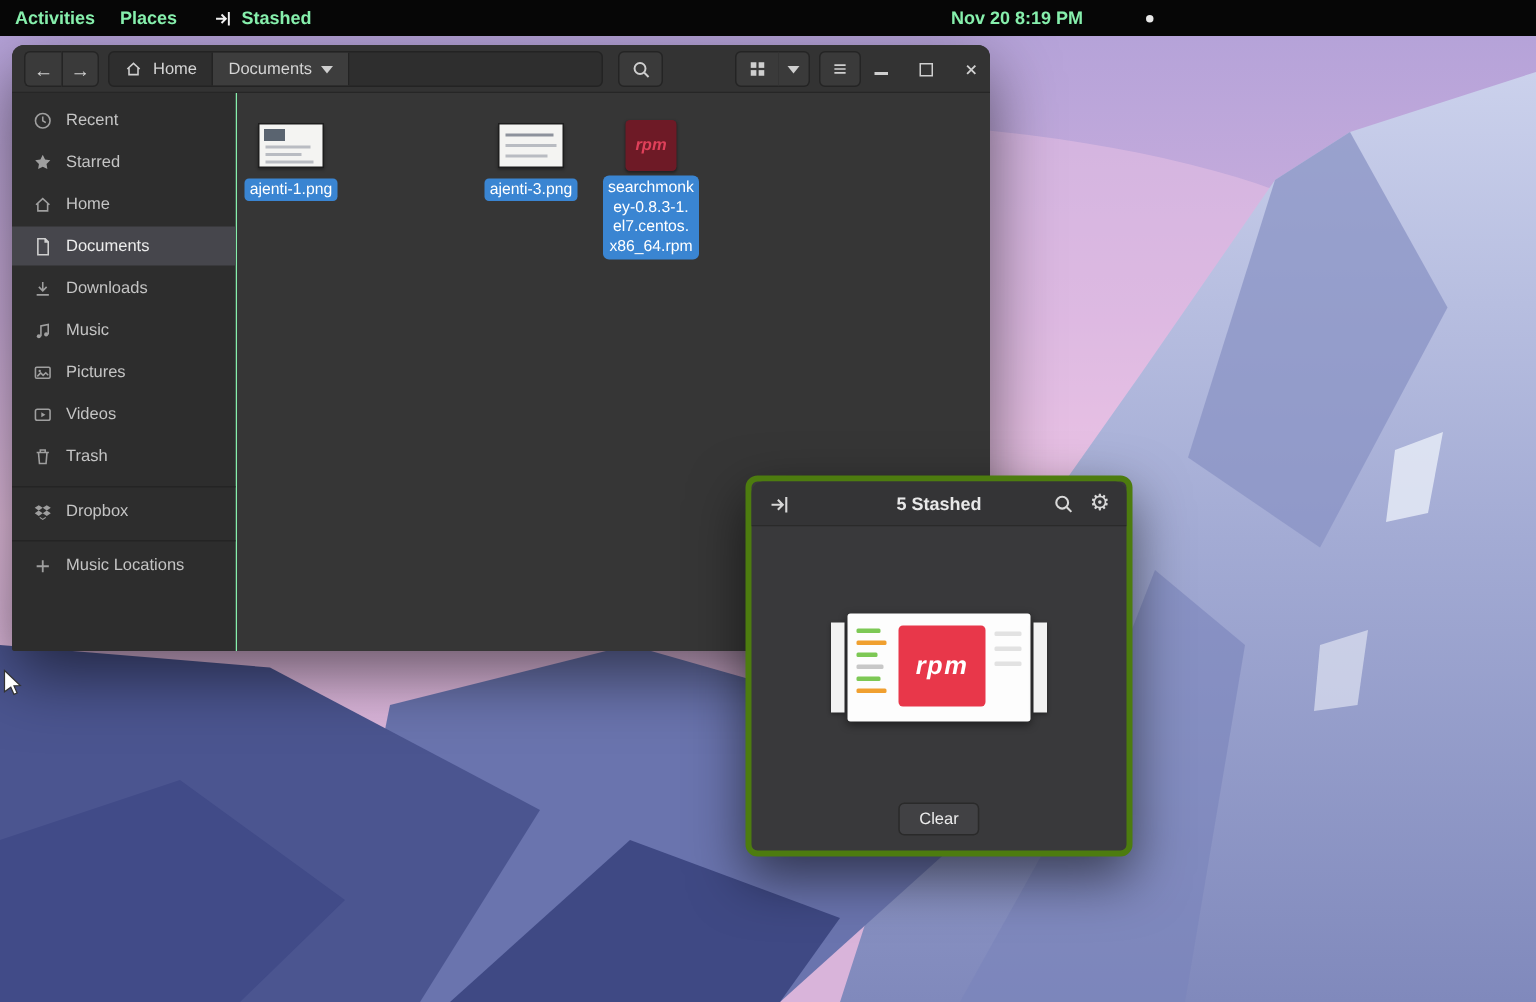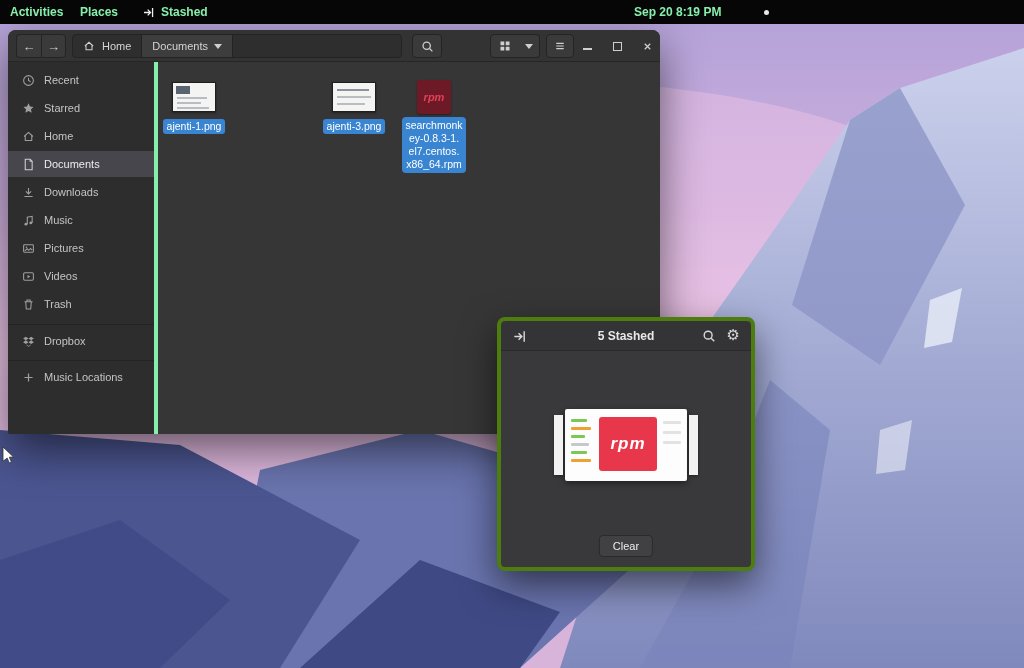--- a/index.html
+++ b/index.html
@@ -35,21 +35,21 @@
               border-right:1px solid #232323; }
   .path-seg.active { background:#3d3d3d; }
   .caret { width:0; height:0; border-left:4px solid transparent; border-right:4px solid transparent;
            border-top:5px solid #cfcfcf; display:inline-block; }
   .win-ctl { position:absolute; top:6px; width:22px; height:20px; display:flex; align-items:center;
              justify-content:center; color:#cfcfcf; }
   .min-glyph { width:9px; height:2px; background:#cfcfcf; margin-top:6px; }
   .max-glyph { width:9px; height:9px; border:1.5px solid #cfcfcf; }
 
   .sidebar { position:absolute; left:0; top:32px; bottom:0; width:150px; background:#2d2d2d;
-             border-right:4px solid #86efac; border-radius:0 0 0 2px; }
+             border-right:1px solid #86efac; border-radius:0 0 0 2px; }
   .sb-item { position:absolute; left:0; right:0; height:26px; display:flex; align-items:center;
              padding-left:14px; gap:9px; color:#c4c4c4; font-size:11px; }
   .sb-item.selected { background:#46464c; color:#ececec; }
   .sb-ico { width:13px; height:13px; display:inline-flex; }
   .sb-sep { position:absolute; left:0; right:0; height:1px; background:#242424; }
 
   .files { position:absolute; left:150px; top:32px; right:0; bottom:0; background:#363636;
            border-radius:0 0 2px 0; }
   .file-item { position:absolute; width:72px; text-align:center; }
   .thumb { width:44px; height:30px; margin:0 auto 4px; background:#f4f4f2; border:1px solid #1e1e1e;
@@ -351,21 +351,21 @@
     <span class="tb-item" style="left:80px;">
       <span>Places</span>
     </span>
     <span class="tb-item" style="left:142px;">
       <svg class="ico" width="13" height="13" viewBox="0 0 16 16" fill="none" stroke="#f0f0f0" stroke-width="1.6">
         <path d="M2.5 8h7.5M7 4.5L10.5 8 7 11.5M13 2.5v11"></path>
       </svg>
       <span>Stashed</span>
     </span>
     <span class="tb-item" style="left:634px;">
-      <span>Sep 20  8:19 PM</span>
+      <span>Nov 20  8:19 PM</span>
     </span>
     <span class="tb-dot" style="left:764px;"></span>
   </div>
 
   <svg class="cursor" width="16" height="18" viewBox="0 0 16 18">
     <path d="M1 1 L11.5 11 L7.3 11.2 L9.4 16 L7.3 16.9 L5.2 12.1 L1 15.2 Z" fill="#ffffff" stroke="#333" stroke-width="0.8"></path>
   </svg>
 
 </div>
 

